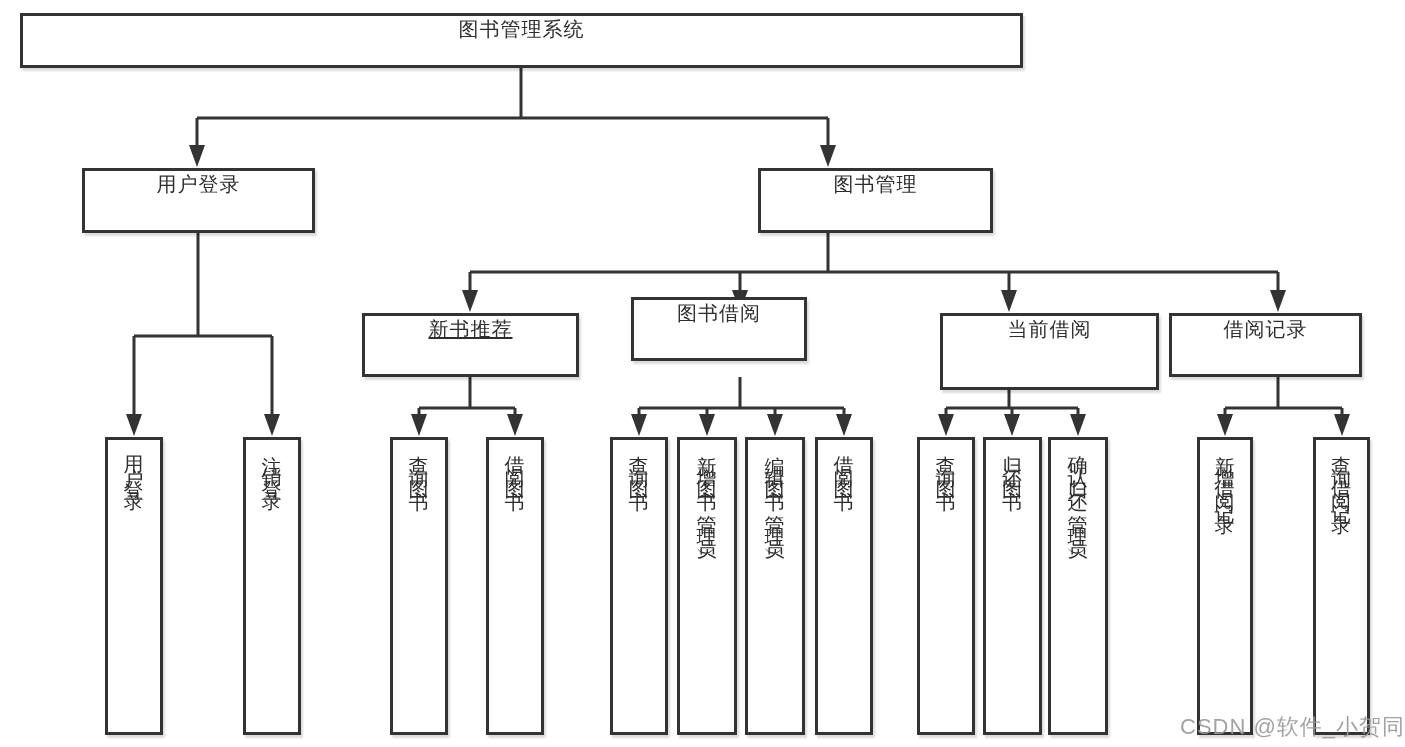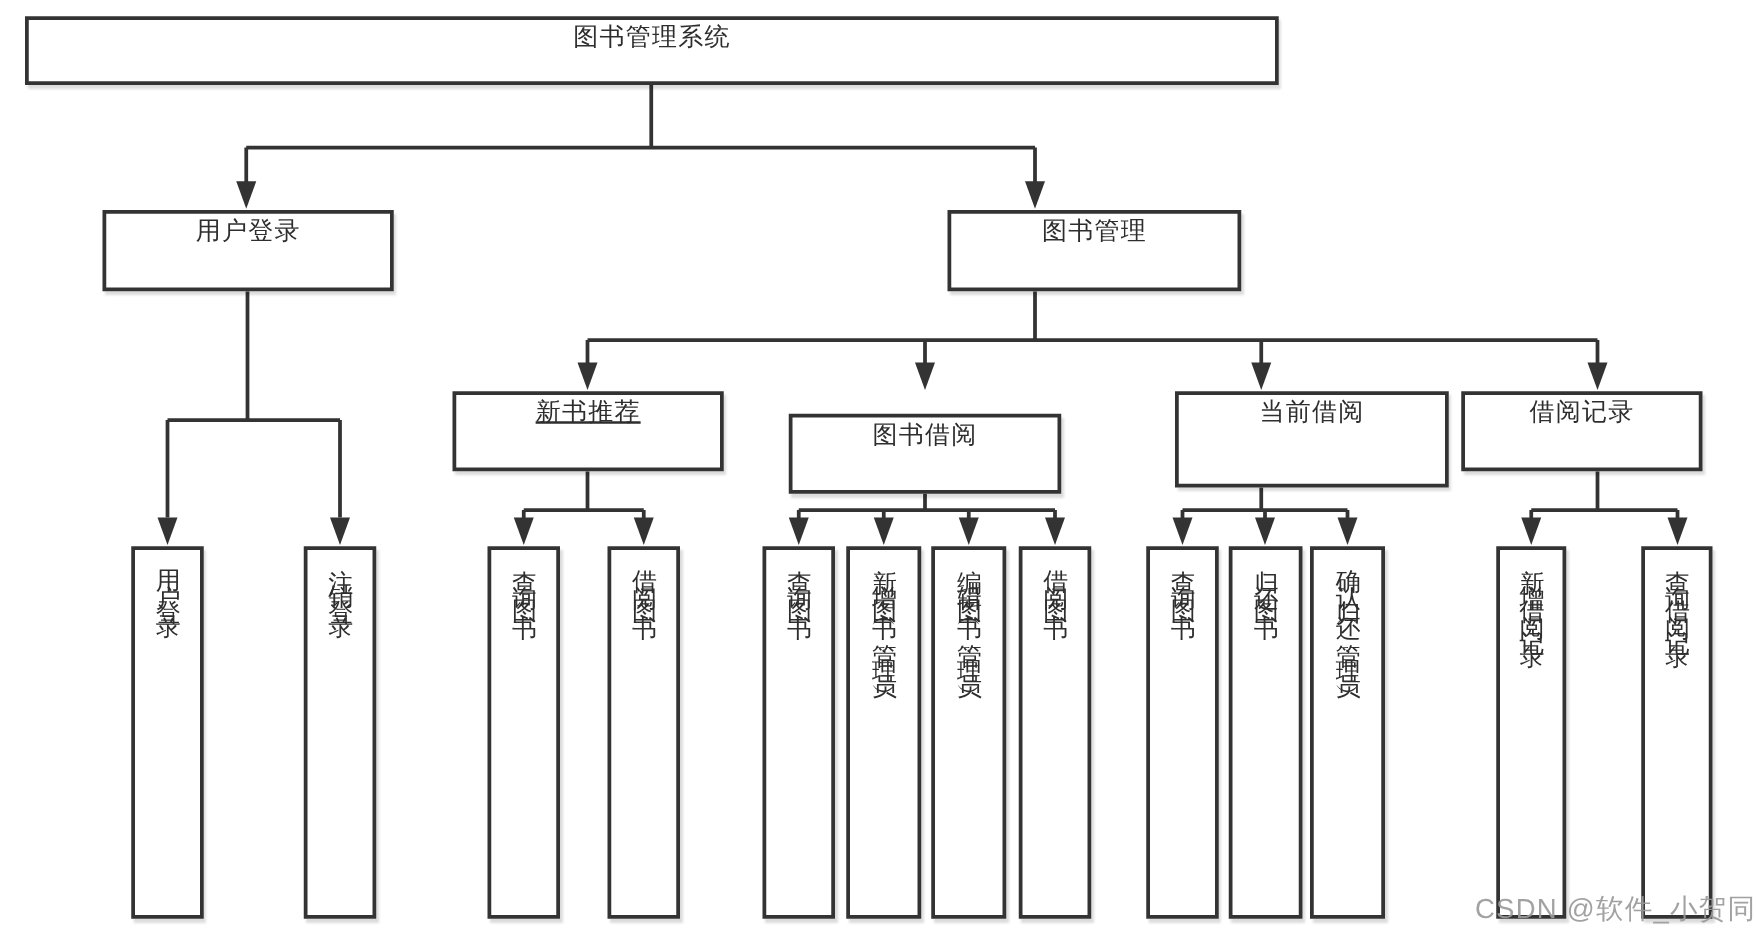--- a/index.html
+++ b/index.html
@@ -105,21 +105,21 @@
   <div class="box" style="left:82px;top:168px;width:233px;height:65px;">
     <span>用户登录</span>
   </div>
   <div class="box" style="left:710px;top:168px;width:235px;height:65px;margin-left:48px;">
     <span>图书管理</span>
   </div>
 
   <div class="box" style="left:362px;top:313px;width:217px;height:64px;text-decoration:underline;">
     <span>新书推荐</span>
   </div>
-  <div class="box" style="left:631px;top:331px;width:218px;height:64px;">
+  <div class="box" style="left:631px;top:297px;width:176px;height:64px;">
     <span>图书借阅</span>
   </div>
   <div class="box" style="left:899px;top:313px;width:219px;height:77px;margin-left:41px;">
     <span>当前借阅</span>
   </div>
   <div class="box" style="left:1169px;top:313px;width:193px;height:64px;">
     <span>借阅记录</span>
   </div>
 
   <div class="box vbox" style="left:105px;top:437px;width:58px;height:298px;">

